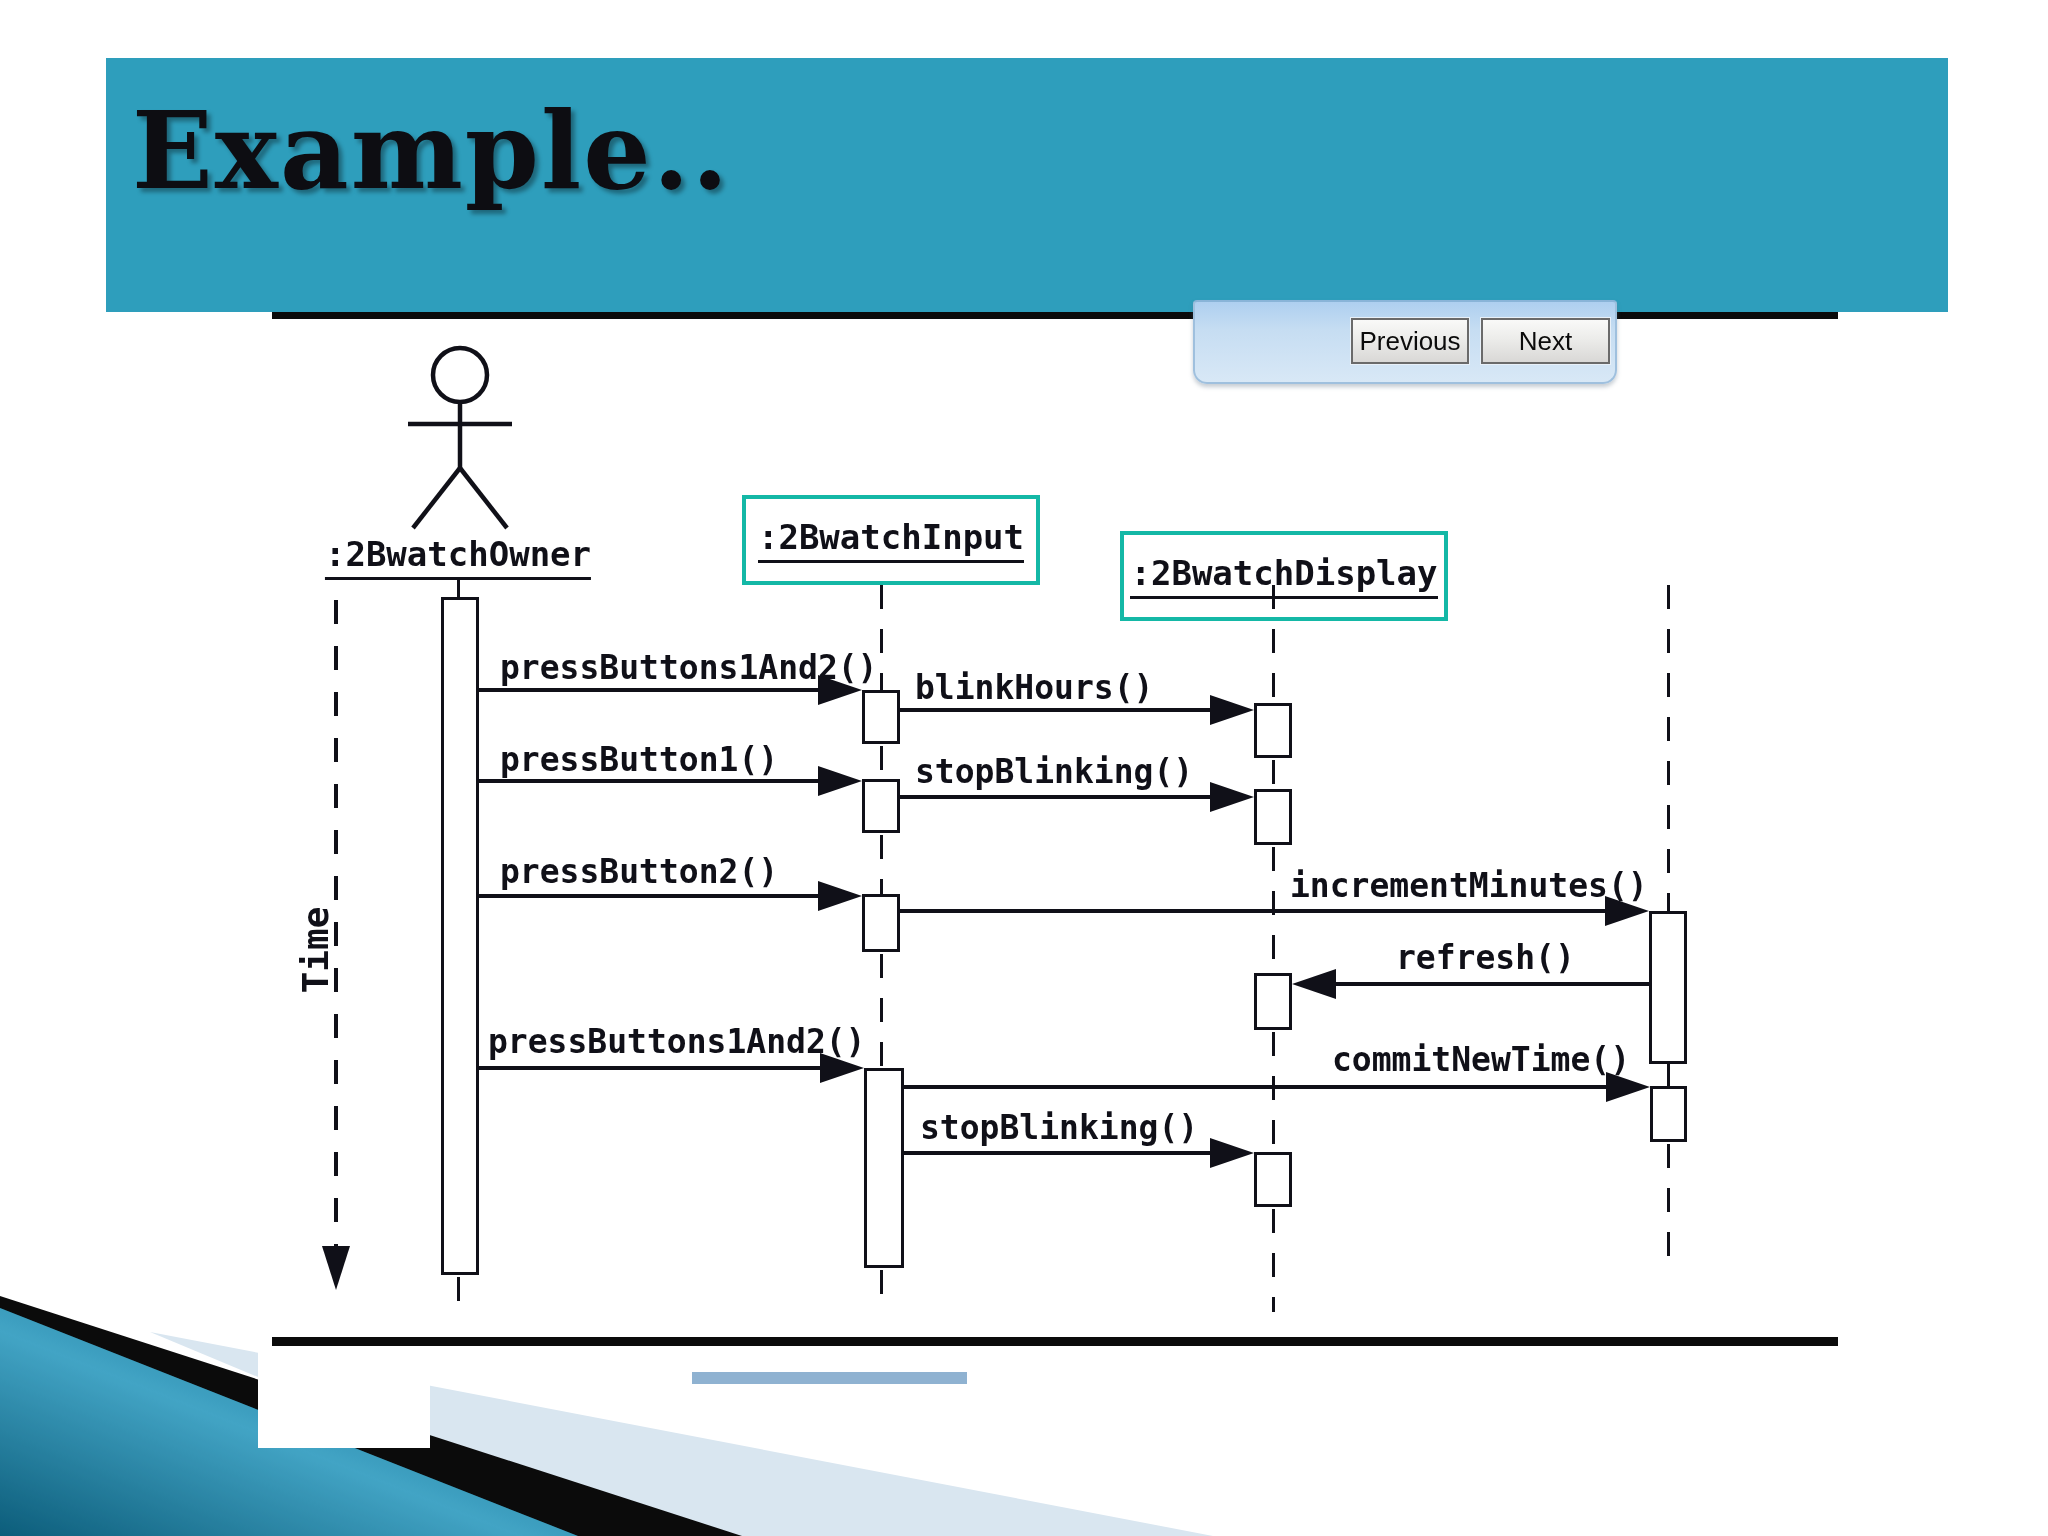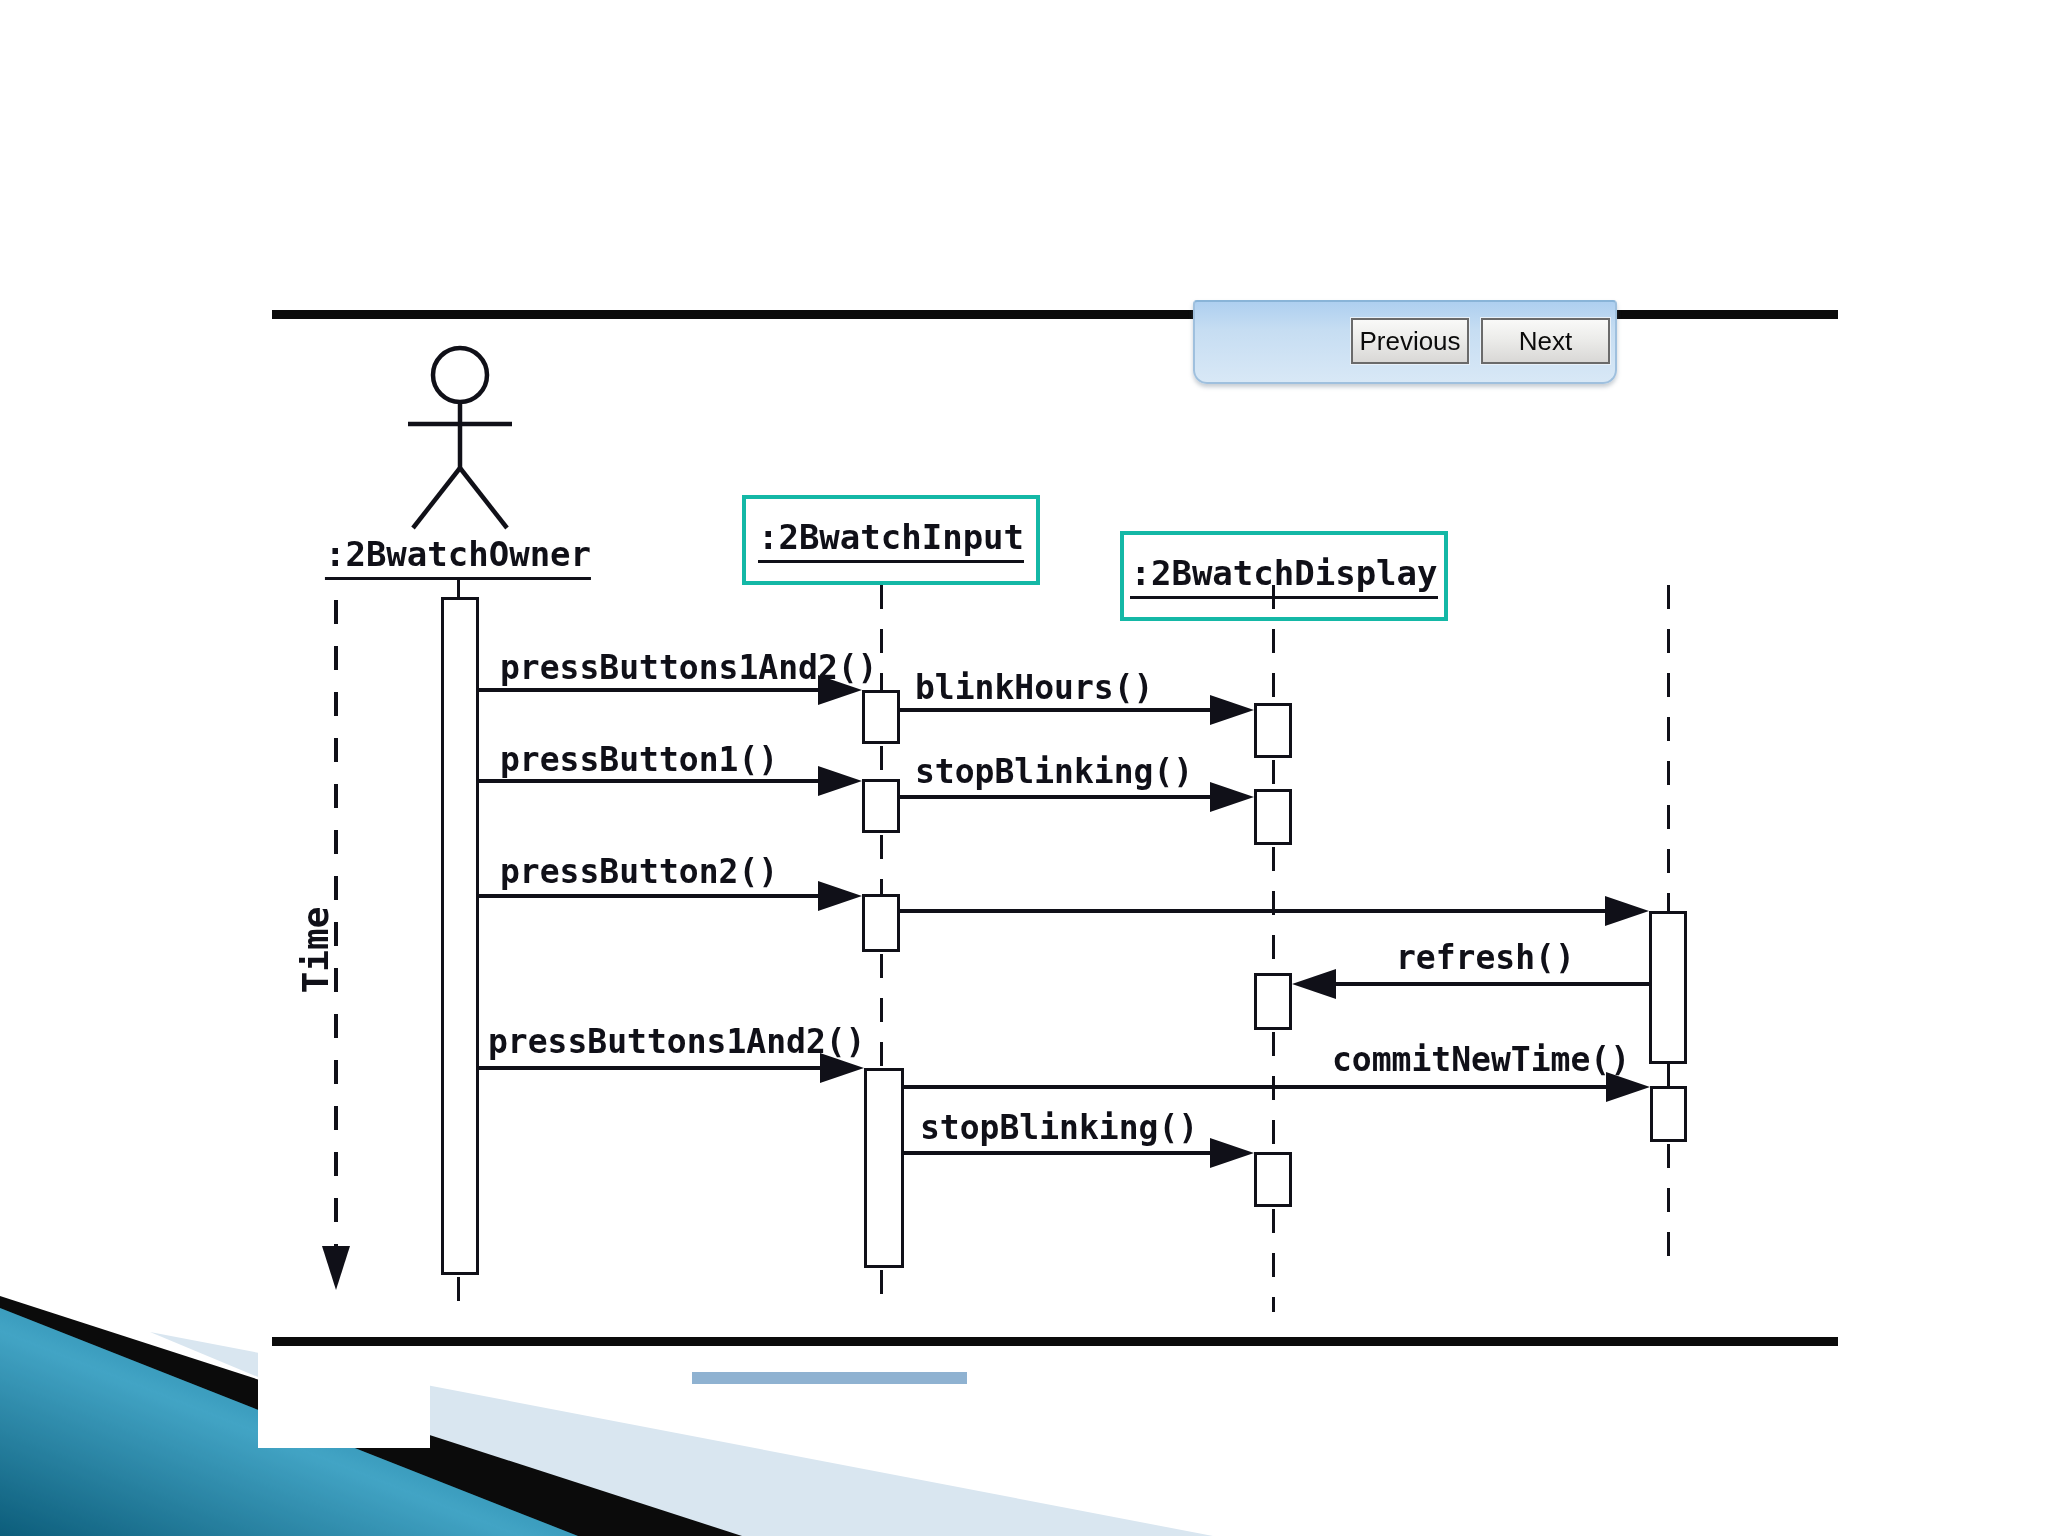--- a/index.html
+++ b/index.html
@@ -65,20 +65,23 @@
         <stop offset="1" stop-color="#0d5d7b"></stop>
       </linearGradient>
     </defs>
     <polygon points="150,1332 1213,1536 640,1536" fill="#d9e6f0"></polygon>
     <polygon points="0,1296 742,1536 560,1536 0,1312" fill="#0b0b0b"></polygon>
     <polygon points="0,1308 578,1536 0,1536" fill="url(#tealband)"></polygon>
     <polygon points="0,1308 578,1536 0,1536" fill="#0d5d7b" opacity="0.18"></polygon>
     <rect x="258" y="1330" width="172" height="118" fill="#ffffff"></rect>
   </svg>
 
+  <div class="header">
+    <div class="title">Example..</div>
+  </div>
   <div class="rule top"></div>
   <div class="rule bottom"></div>
   <div class="accent-bar"></div>
 
   <div class="nav-panel">
     <div class="nav-btn prev">Previous</div>
     <div class="nav-btn next">Next</div>
   </div>
 
   <div class="diagram">
@@ -147,20 +150,21 @@
     <div class="head-r" style="left:818px;top:766px;"></div>
 
     <div class="msg-label" style="left:915px;top:752px;">stopBlinking()</div>
     <div class="msg-line" style="left:900px;top:795px;width:312px;"></div>
     <div class="head-r" style="left:1210px;top:782px;"></div>
 
     <div class="msg-label" style="left:500px;top:852px;">pressButton2()</div>
     <div class="msg-line" style="left:479px;top:894px;width:341px;"></div>
     <div class="head-r" style="left:818px;top:881px;"></div>
 
+    <div class="msg-label" style="left:1290px;top:866px;">incrementMinutes()</div>
     <div class="msg-line" style="left:900px;top:909px;width:707px;"></div>
     <div class="head-r" style="left:1605px;top:896px;"></div>
 
     <div class="msg-label" style="left:1396px;top:938px;">refresh()</div>
     <div class="msg-line" style="left:1334px;top:982px;width:315px;"></div>
     <div class="head-l" style="left:1292px;top:969px;"></div>
 
     <div class="msg-label" style="left:488px;top:1022px;">pressButtons1And2()</div>
     <div class="msg-line" style="left:479px;top:1066px;width:343px;"></div>
     <div class="head-r" style="left:820px;top:1053px;"></div>

